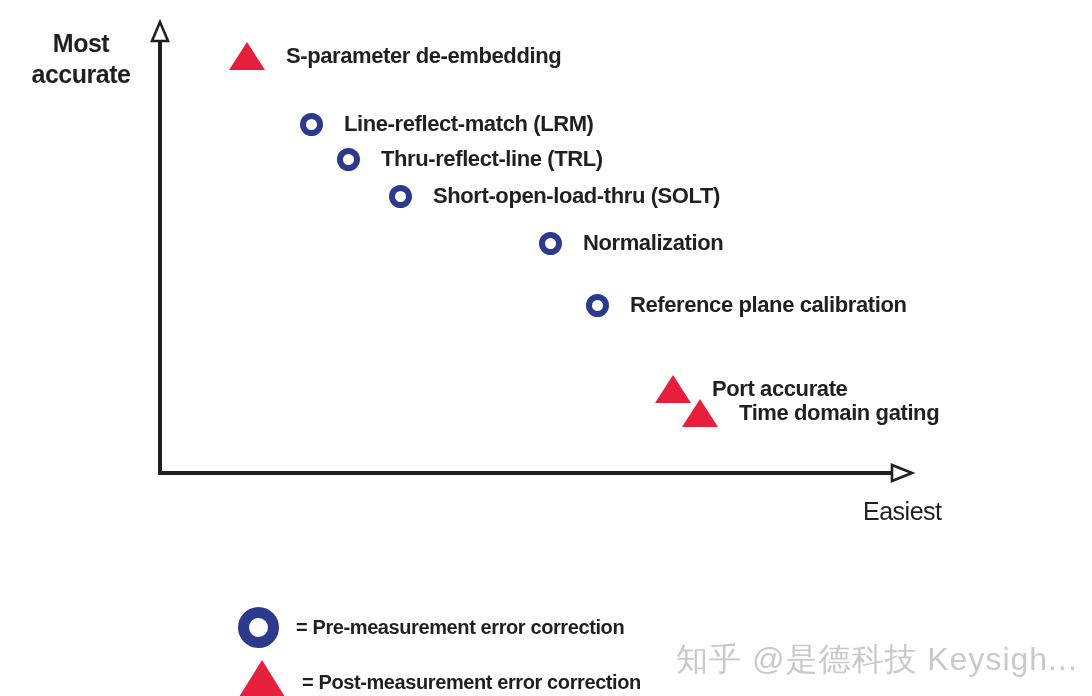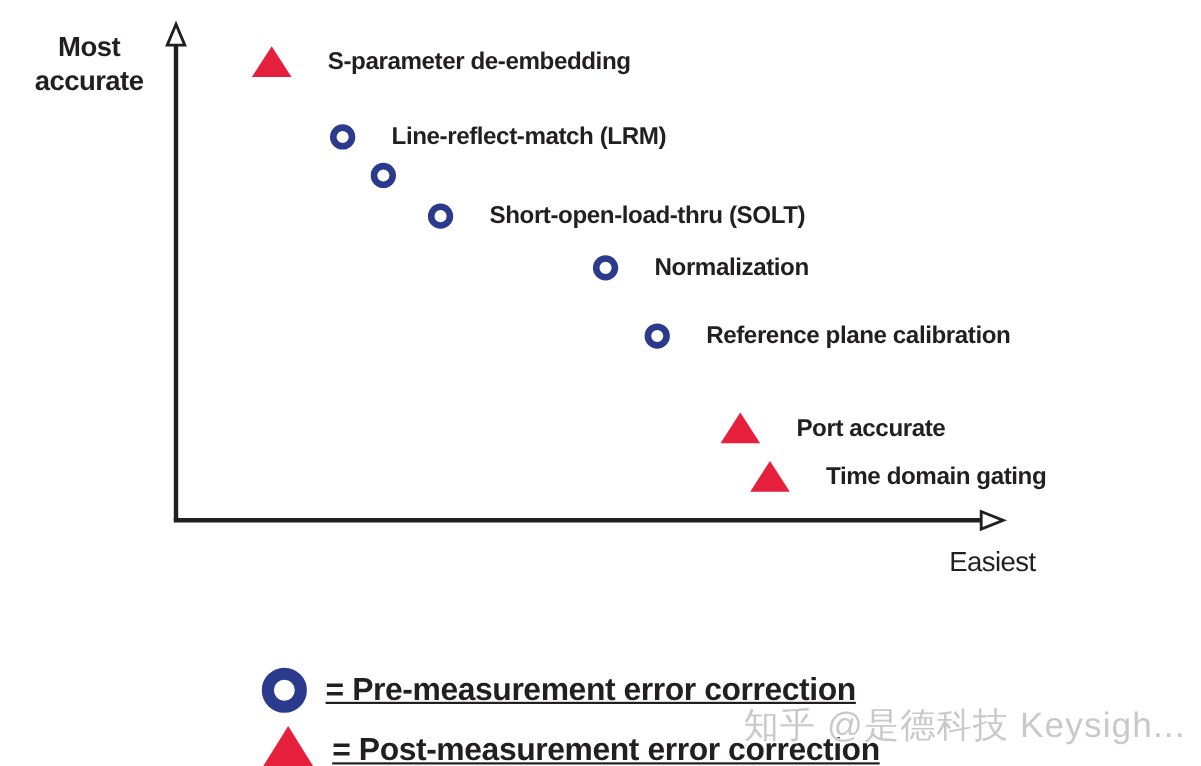--- a/index.html
+++ b/index.html
@@ -17,38 +17,38 @@
     position:absolute;left:16px;top:18px;width:130px;
     text-align:center;font-size:25px;font-weight:700;line-height:1.22;
     letter-spacing:-0.5px;
   }
   .ylab span{display:block;}
   .xlab{
     position:absolute;left:863px;top:487px;
     font-size:25px;font-weight:400;letter-spacing:-0.5px;
   }
   .point{
-    position:absolute;display:flex;align-items:center;gap:33px;height:30px;
+    position:absolute;display:flex;align-items:center;gap:21px;height:30px;
   }
   .lbl{
     font-size:22px;font-weight:700;letter-spacing:-0.4px;white-space:nowrap;
   }
   .ring{
     width:23px;height:23px;box-sizing:border-box;border-radius:50%;
     border:6px solid #2b3a8c;background:#ffffff;flex:0 0 auto;
   }
   .tri{
     width:0;height:0;flex:0 0 auto;
     border-left:18px solid transparent;border-right:18px solid transparent;
     border-bottom:28px solid #e61f3d;
   }
   .legend-row{
     position:absolute;display:flex;align-items:center;
   }
-  .legend-row .lbl{font-size:29px;text-decoration:underline;}
+  .legend-row .lbl{font-size:20px;}
   .ring-big{
     width:41px;height:41px;box-sizing:border-box;border-radius:50%;
     border:11px solid #2b3a8c;background:#ffffff;flex:0 0 auto;margin-right:17px;
   }
   .tri-big{
     width:0;height:0;flex:0 0 auto;margin-right:12px;
     border-left:28px solid transparent;border-right:28px solid transparent;
     border-bottom:45px solid #e61f3d;
   }
   .watermark{
@@ -81,20 +81,21 @@
     <span class="lbl">S-parameter de-embedding</span>
   </div>
 
   <div class="point" style="left:300px;top:99px">
     <span class="ring"></span>
     <span class="lbl">Line-reflect-match (LRM)</span>
   </div>
 
   <div class="point" style="left:337px;top:134px">
     <span class="ring"></span>
+    <span class="lbl">Thru-reflect-line (TRL)</span>
   </div>
 
   <div class="point" style="left:389px;top:171px">
     <span class="ring"></span>
     <span class="lbl">Short-open-load-thru (SOLT)</span>
   </div>
 
   <div class="point" style="left:539px;top:218px">
     <span class="ring"></span>
     <span class="lbl">Normalization</span>
@@ -103,21 +104,21 @@
   <div class="point" style="left:586px;top:280px">
     <span class="ring"></span>
     <span class="lbl">Reference plane calibration</span>
   </div>
 
   <div class="point" style="left:655px;top:364px">
     <span class="tri"></span>
     <span class="lbl">Port accurate</span>
   </div>
 
-  <div class="point" style="left:682px;top:408px">
+  <div class="point" style="left:682px;top:388px">
     <span class="tri"></span>
     <span class="lbl">Time domain gating</span>
   </div>
 
   <div class="legend-row" style="left:238px;top:597px">
     <span class="ring-big"></span>
     <span class="lbl">= Pre-measurement error correction</span>
   </div>
 
   <div class="legend-row" style="left:234px;top:650px">

